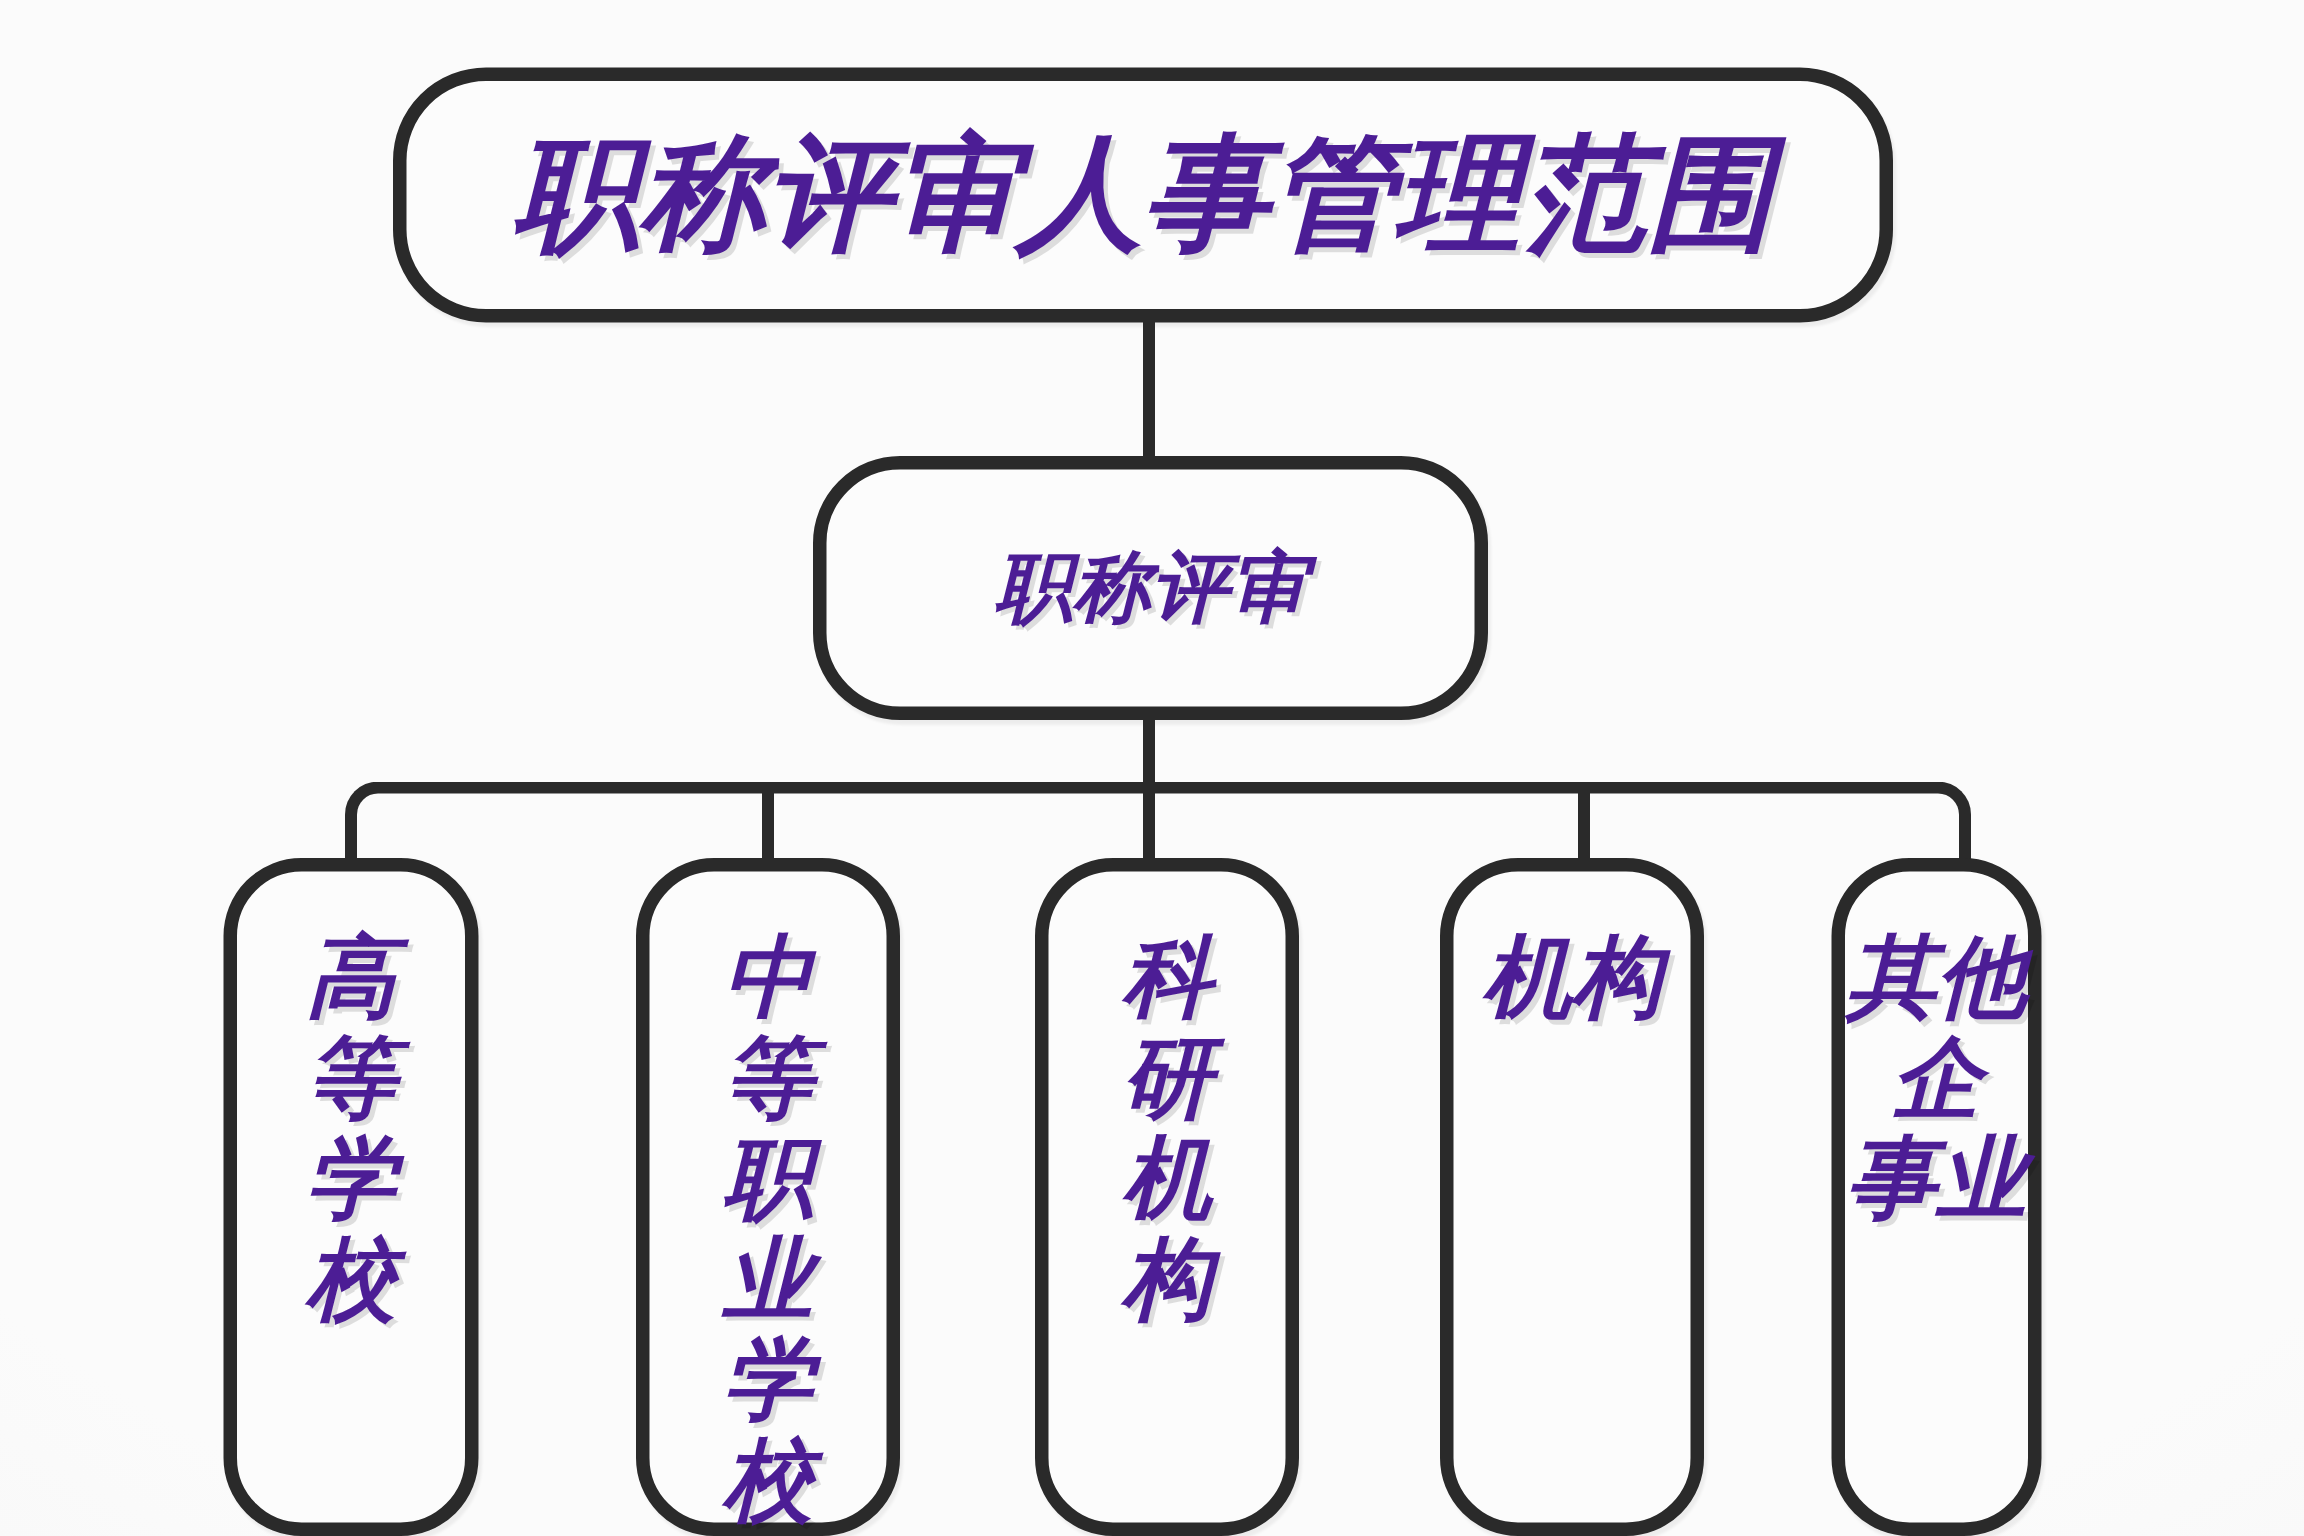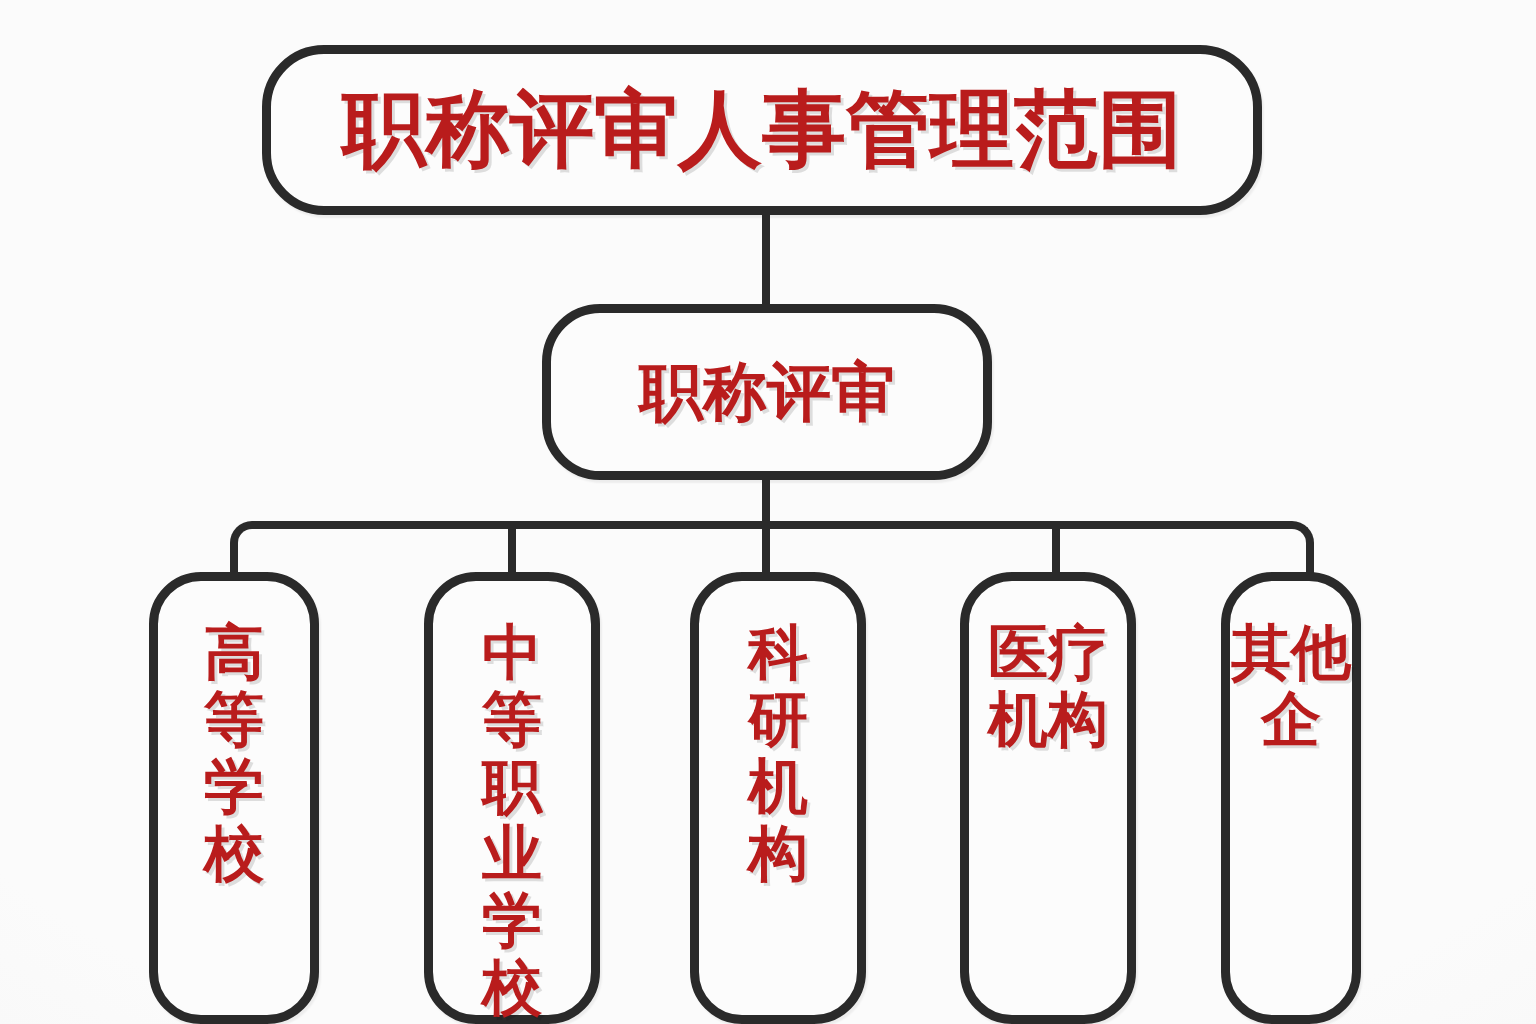--- a/index.html
+++ b/index.html
@@ -7,21 +7,22 @@
     padding: 0;
     background: #e8e8e8;
     font-family: "DejaVu Sans", sans-serif;
   }
   .canvas {
     position: relative;
     width: 1536px;
     height: 1024px;
     overflow: hidden;
     background: radial-gradient(ellipse 120% 120% at 50% 42%, #fbfbfb 55%, #f1f1f1 100%);
-    color: #b91c1c;
+    color: #4c1d95;
+    font-style: italic;
   }
   .node {
     position: absolute;
     box-sizing: border-box;
     border: 9px solid #2a2a2a;
     background: #fcfcfc;
     box-shadow: 2px 3px 2px rgba(0,0,0,0.06);
   }
   .node.center-label {
     display: flex;
@@ -29,21 +30,21 @@
     justify-content: center;
   }
   .title-text {
     font-size: 84px;
     font-weight: 800;
     letter-spacing: 0px;
     white-space: nowrap;
     text-shadow: 3px 3px 0 rgba(0,0,0,0.12);
   }
   .mid-text {
-    font-size: 64px;
+    font-size: 52px;
     font-weight: 800;
     white-space: nowrap;
     text-shadow: 3px 3px 0 rgba(0,0,0,0.12);
   }
   .leaf {
     border-radius: 52px;
     display: flex;
     flex-direction: column;
     align-items: center;
     justify-content: flex-start;
@@ -110,22 +111,22 @@
   </div>
 
   <div class="node leaf" style="left:690px; top:572px; width:176px; height:452px;">
     <span class="line-text">科</span>
     <span class="line-text">研</span>
     <span class="line-text">机</span>
     <span class="line-text">构</span>
   </div>
 
   <div class="node leaf" style="left:960px; top:572px; width:176px; height:452px;">
-    <span class="line-text">医疗</span>
     <span class="line-text">机构</span>
   </div>
 
   <div class="node leaf" style="left:1221px; top:572px; width:140px; height:452px;">
     <span class="line-text">其他</span>
     <span class="line-text">企</span>
+    <span class="line-text">事业</span>
   </div>
 
 </div>
 
 </body></html>

